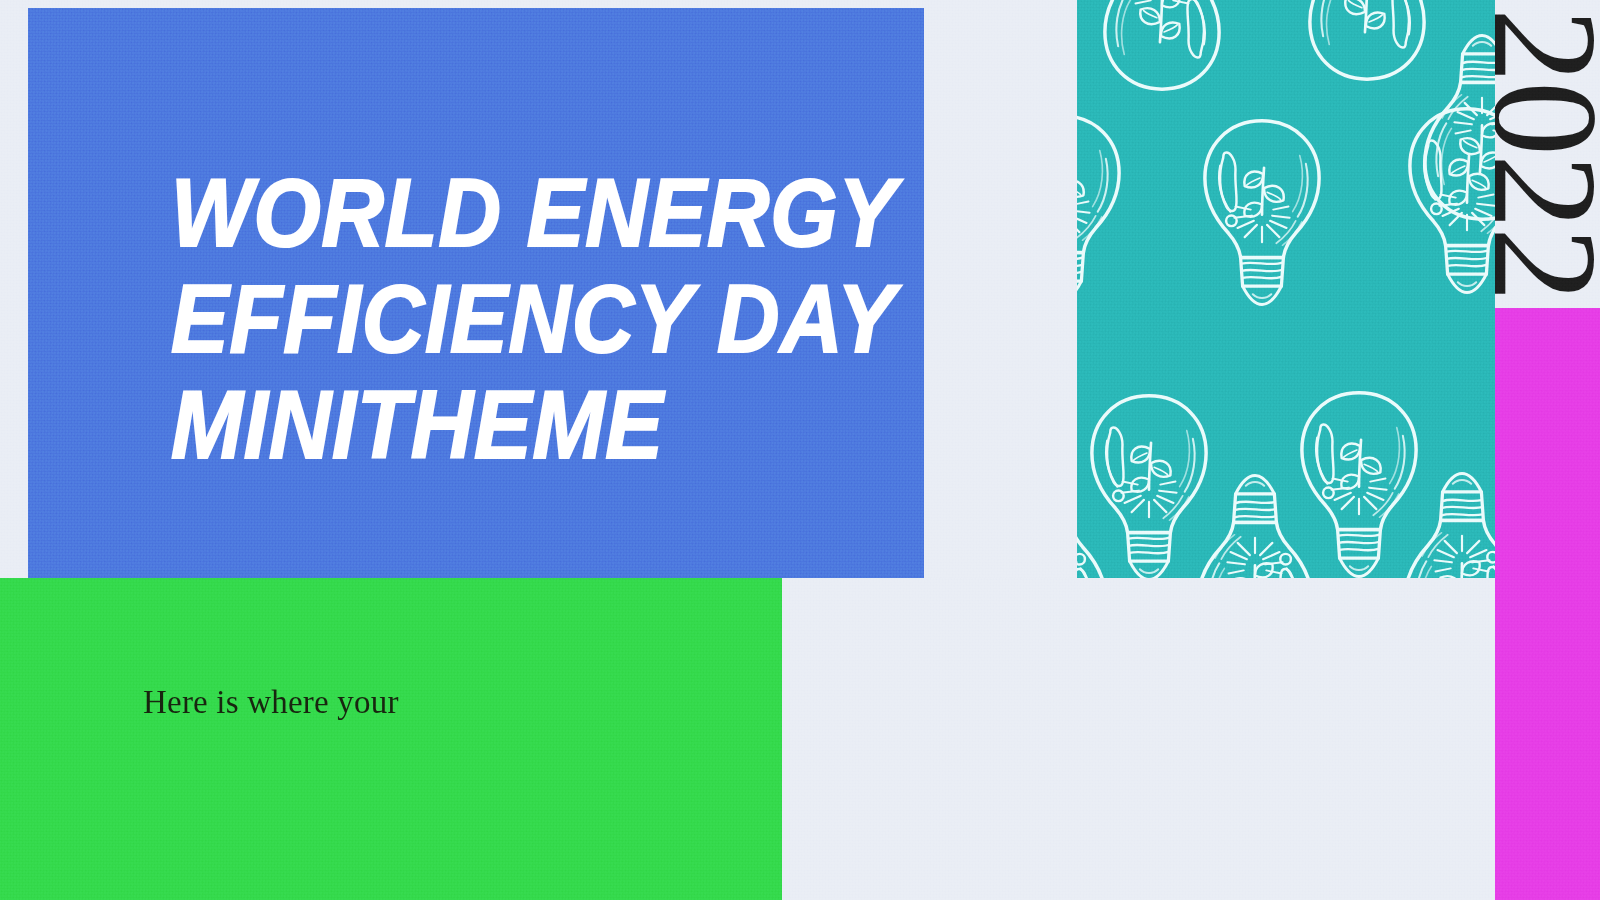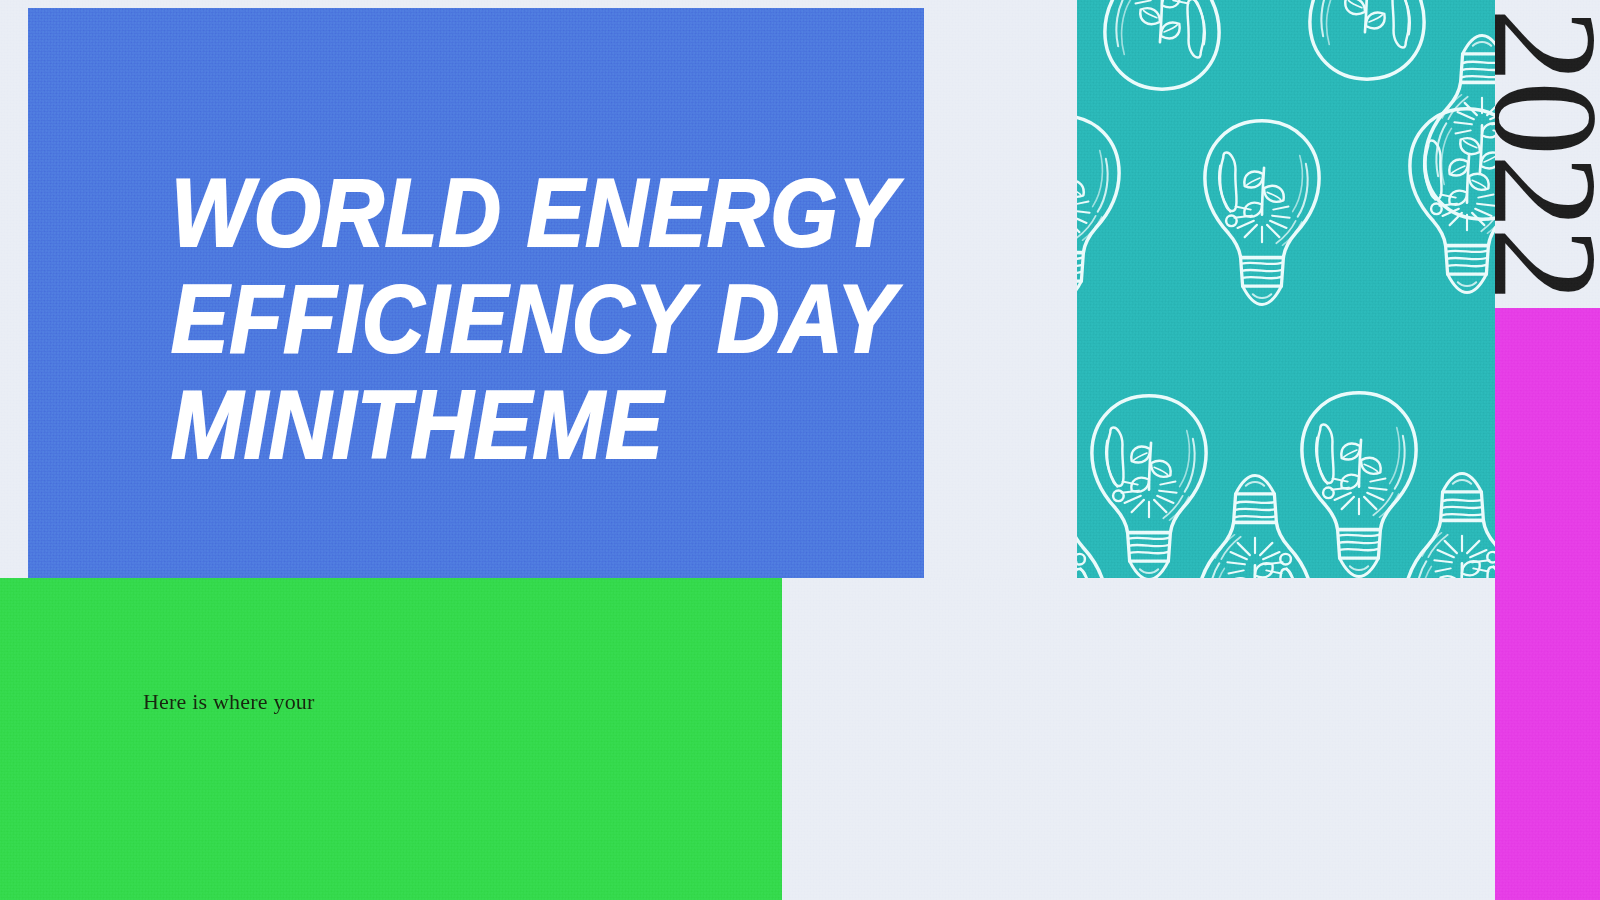--- a/index.html
+++ b/index.html
@@ -132,21 +132,21 @@
     left: 143px;
     top: 100px;
     width: 420px;
   }
 
   .subtitle-line {
     display: block;
     color: #17240F;
     font-family: "Liberation Serif", serif;
     font-weight: 400;
-    font-size: 22px;
+    font-size: 33px;
     line-height: 48px;
     letter-spacing: .2px;
   }
 
   
   .panel-light-bottom {
     position: absolute;
     left: 782px; top: 578px;
     width: 713px; height: 322px;
     background: #E9EDF5;

